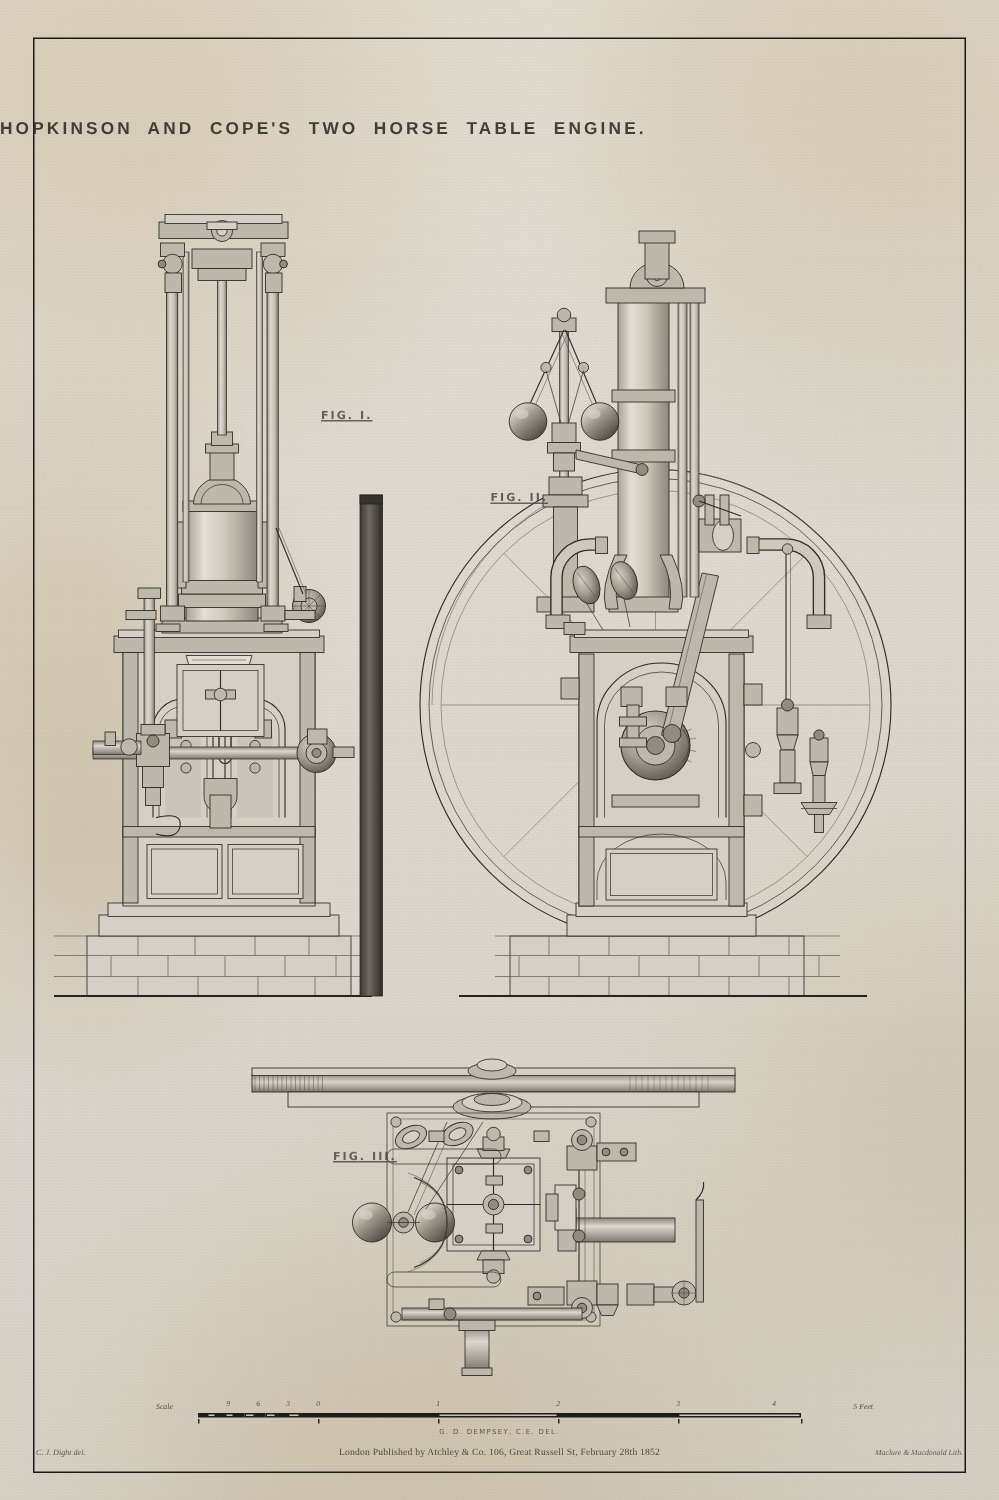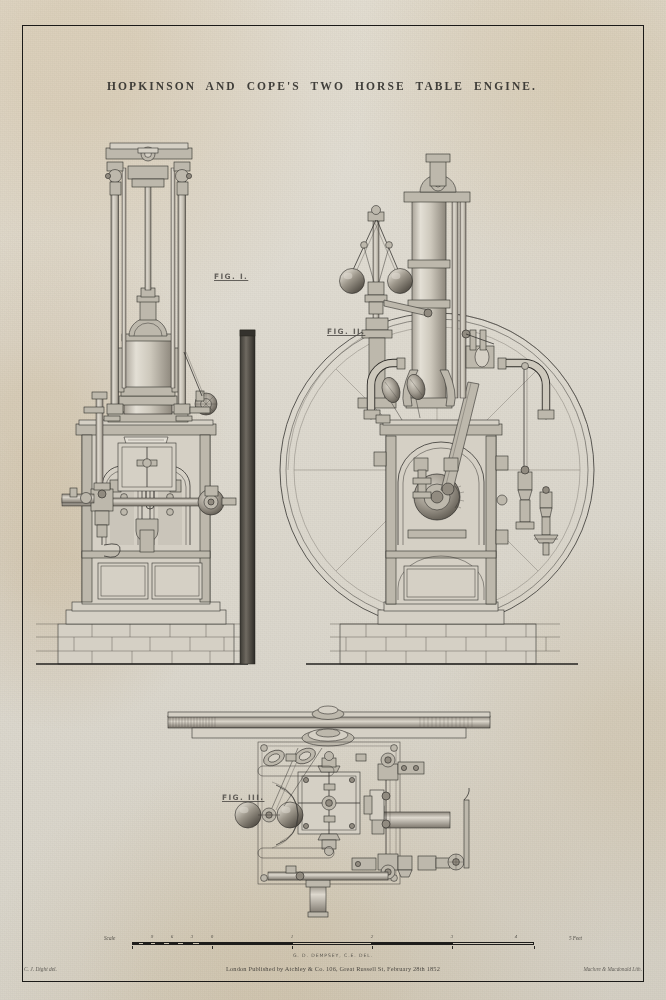--- a/index.html
+++ b/index.html
@@ -38,37 +38,36 @@
     position:absolute;
     left:22px;top:25px;width:622px;height:957px;
     border:1.3px solid #1b1a18;
     box-sizing:border-box;
     pointer-events:none;
   }
 
   
   #title{
     position:absolute;left:0;top:80px;width:644px;
-    text-align:center;
-    font-family:Liberation Serif, serif;
+    font-family:Liberation Sans, sans-serif;
     font-size:11.5px;font-weight:700;
     letter-spacing:2.1px;
     color:#2b2a27;
     word-spacing:5px;
     opacity:.88;
   }
   .fig-label{
     position:absolute;
     font-family:"DejaVu Sans",sans-serif;
     font-size:7.4px;font-weight:700;letter-spacing:1.35px;
     color:#4a4743;opacity:.82;text-decoration:underline;
   }
   #fig1-label{left:214px;top:272px;}
   #fig2-label{left:327px;top:327px;}
-  #fig3-label{left:190px;top:793px;padding-left:32px;}
+  #fig3-label{left:190px;top:766px;padding-left:32px;}
 
   .credit{
     position:absolute;
     font-family:"Liberation Serif",serif;
     color:#3a3834;
   }
   #credit-del{left:24px;top:966px;font-size:5.4px;font-style:italic;opacity:.8;}
   #credit-lith{right:24px;top:966px;font-size:5.2px;font-style:italic;opacity:.75;}
   #credit-dempsey{
     left:0;top:953px;width:666px;text-align:center;

